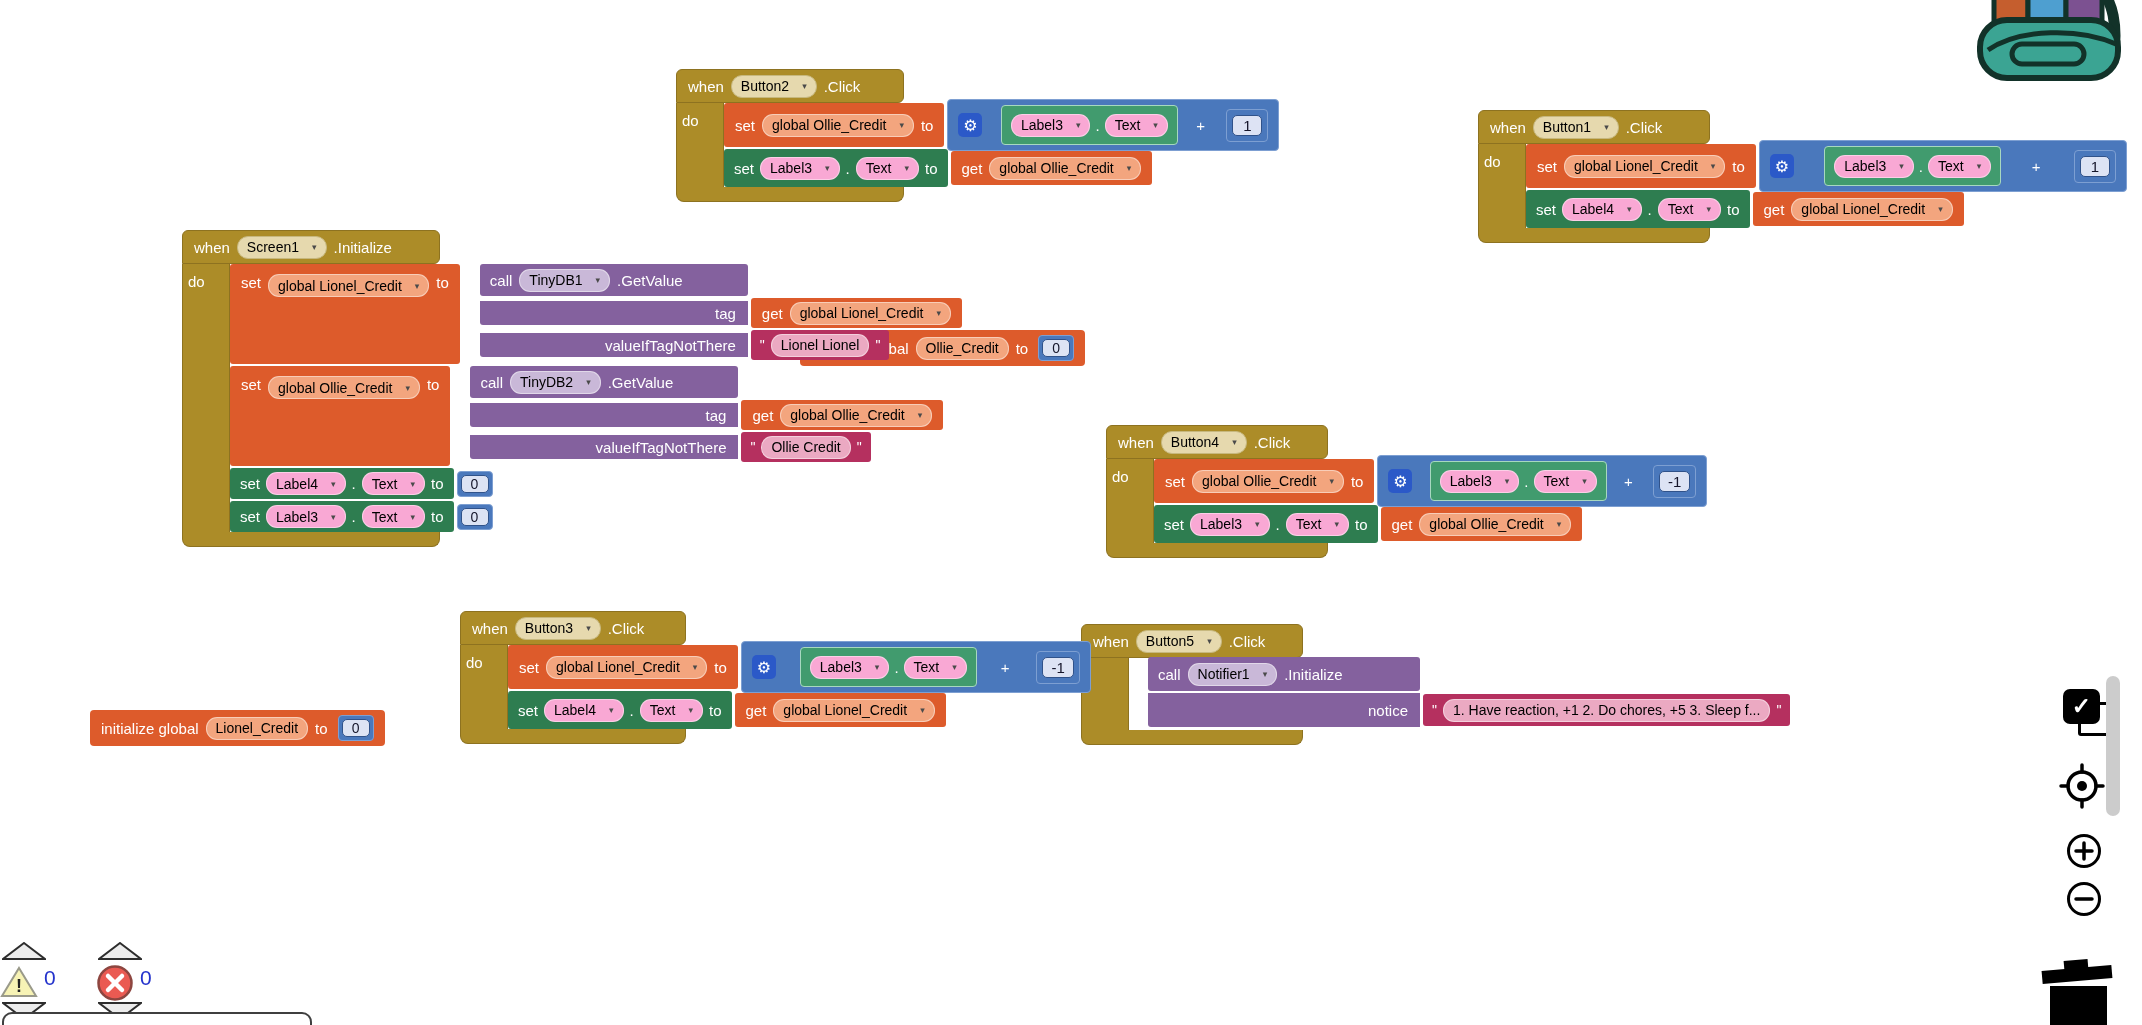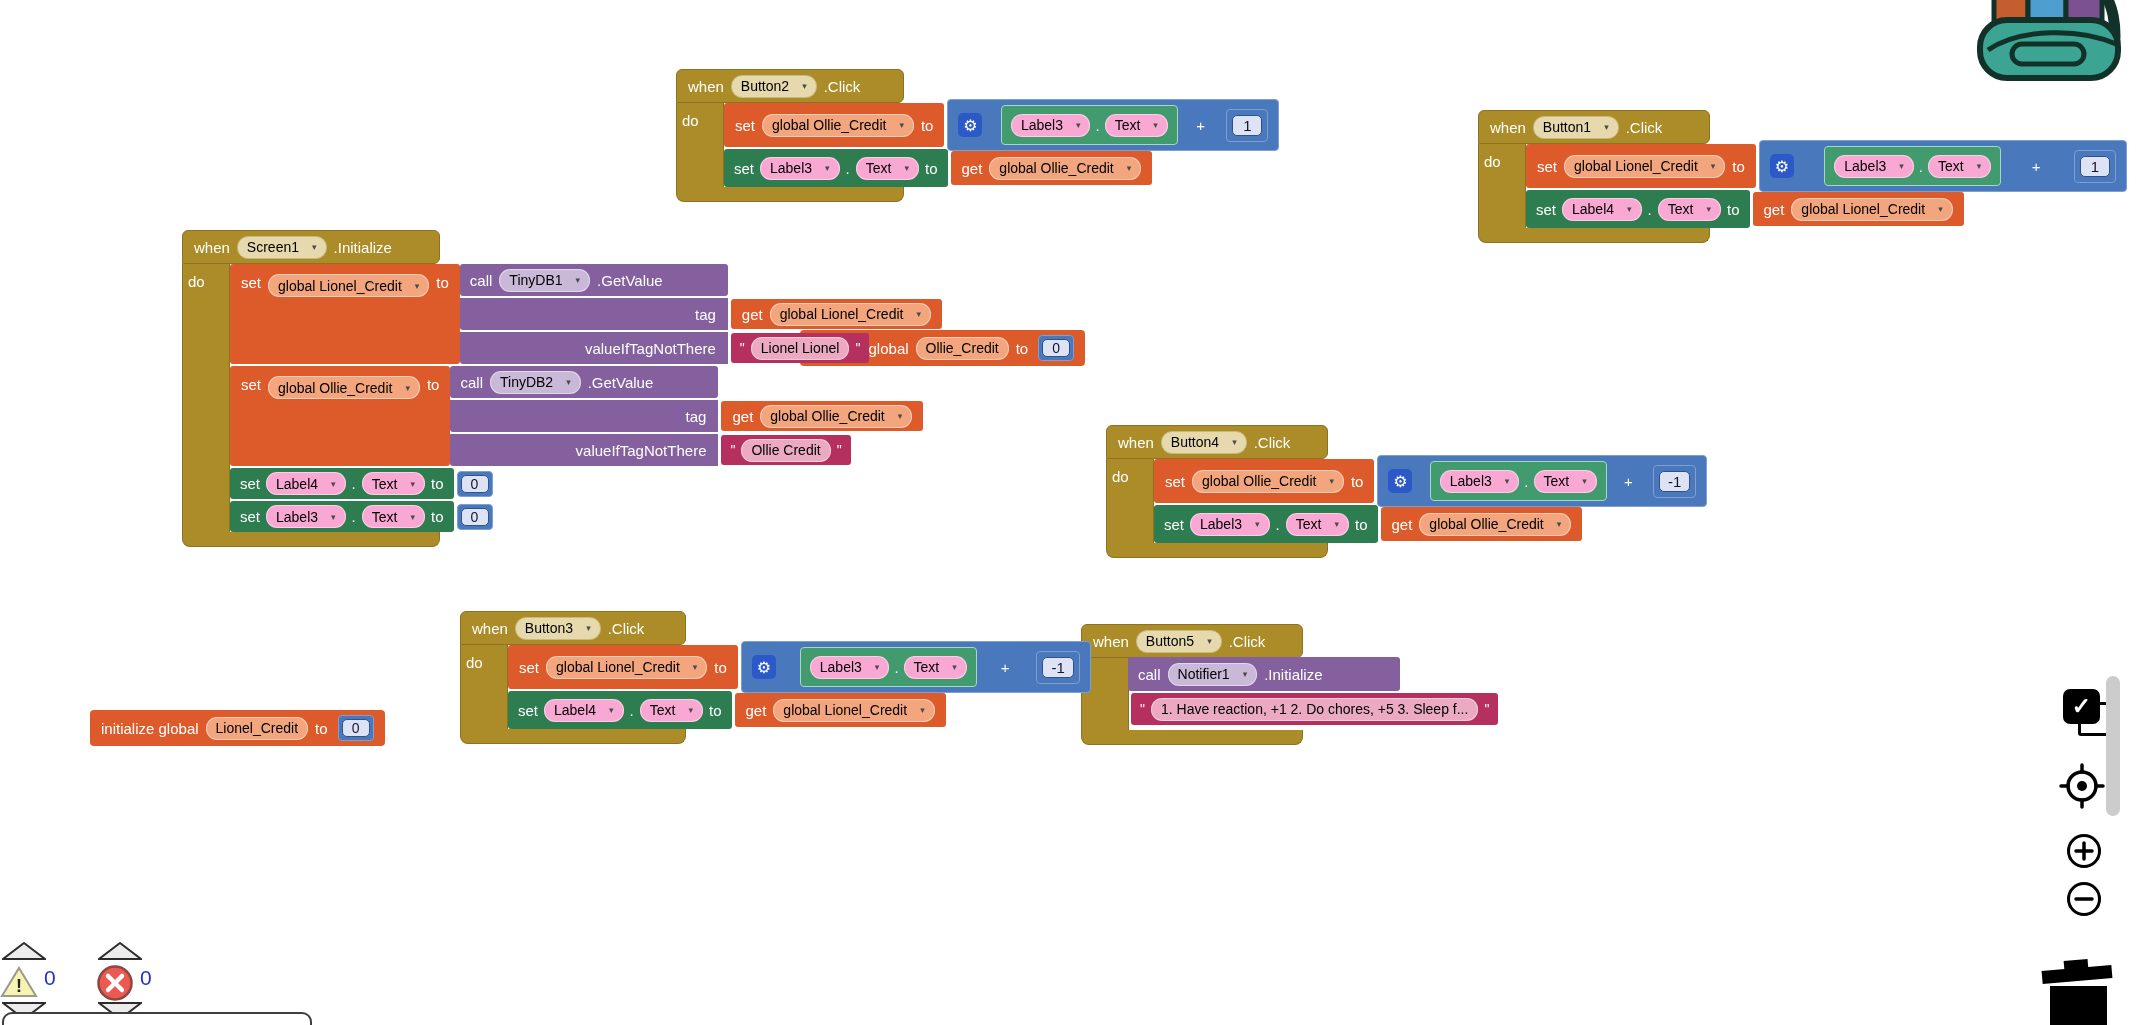--- a/index.html
+++ b/index.html
@@ -44,25 +44,25 @@
   .gear{width:24px;height:24px;border-radius:5px;background:#2B59C8;display:flex;align-items:center;
     justify-content:center;color:#fff;font-size:16px;flex:0 0 auto}
   .vgetg{display:inline-flex;align-items:center;gap:5px;background:#419B6E;border:1px solid #a7d8c0;
     height:40px;padding:0 9px;border-radius:4px;box-sizing:border-box}
   .numblk{display:inline-flex;background:#4A78BC;border:1px solid #7d9fd2;border-radius:4px;padding:5px;margin-left:3px}
   .numblk.sm{padding:3px}
   .numfield{background:#DDE3F4;border:1px solid #30528a;border-radius:5px;color:#15152a;
     font-size:15px;padding:1px 8px;min-width:12px;text-align:center}
   .numblk.sm .numfield{font-size:14px;padding:0 7px}
   
-  .callgrp{display:flex;flex-direction:column;gap:2px;margin-left:0}
+  .callgrp{display:flex;flex-direction:column;gap:2px;margin-left:20px}
   .crow{display:flex;align-items:center}
   .phead{display:flex;align-items:center;gap:7px;background:#84619E;height:32px;padding:0 10px;
     border-radius:3px;box-sizing:border-box}
-  .plabel{display:flex;align-items:center;justify-content:flex-end;background:#84619E;height:32px;
+  .plabel{display:flex;align-items:center;justify-content:flex-end;background:#84619E;height:24px;
     padding-right:12px;box-sizing:border-box;border-radius:0 0 0 3px}
   
   .txtblk{display:inline-flex;align-items:center;gap:6px;background:#B5305F;height:30px;
     padding:0 9px;border-radius:3px;margin-left:3px;box-sizing:border-box}
   .q{color:#fff;font-size:14px}
   
   .initblk{position:absolute;display:inline-flex;align-items:center;gap:7px;background:#DD5B2B;
     height:36px;padding:0 11px;border-radius:4px;box-sizing:border-box}
   
   .cnt{position:absolute;font-size:21px;color:#2433cc}
@@ -449,20 +449,23 @@
   <div class="callgrp" style="position:absolute;left:47px;top:33px;z-index:3">
     <div class="phead" style="width:272px;height:34px">
       <span class="wl">call</span>
       <span class="pill p-pu">
           <span>Notifier1</span>
           <span class="dd">▾</span>
         </span>
       <span class="wl">.Initialize</span>
     </div>
     <div class="crow">
+      <div class="plabel" style="width:272px;height:34px">
+          <span class="wl">notice</span>
+        </div>
       <div class="txtblk" style="height:32px">
         <span class="q">"</span>
         <span class="pill p-pk">1. Have reaction, +1 2. Do chores, +5 3. Sleep f...</span>
         <span class="q">"</span>
       </div>
     </div>
   </div>
 </div>
 
 <div class="grp" style="left:460px;top:611px;z-index:4">

